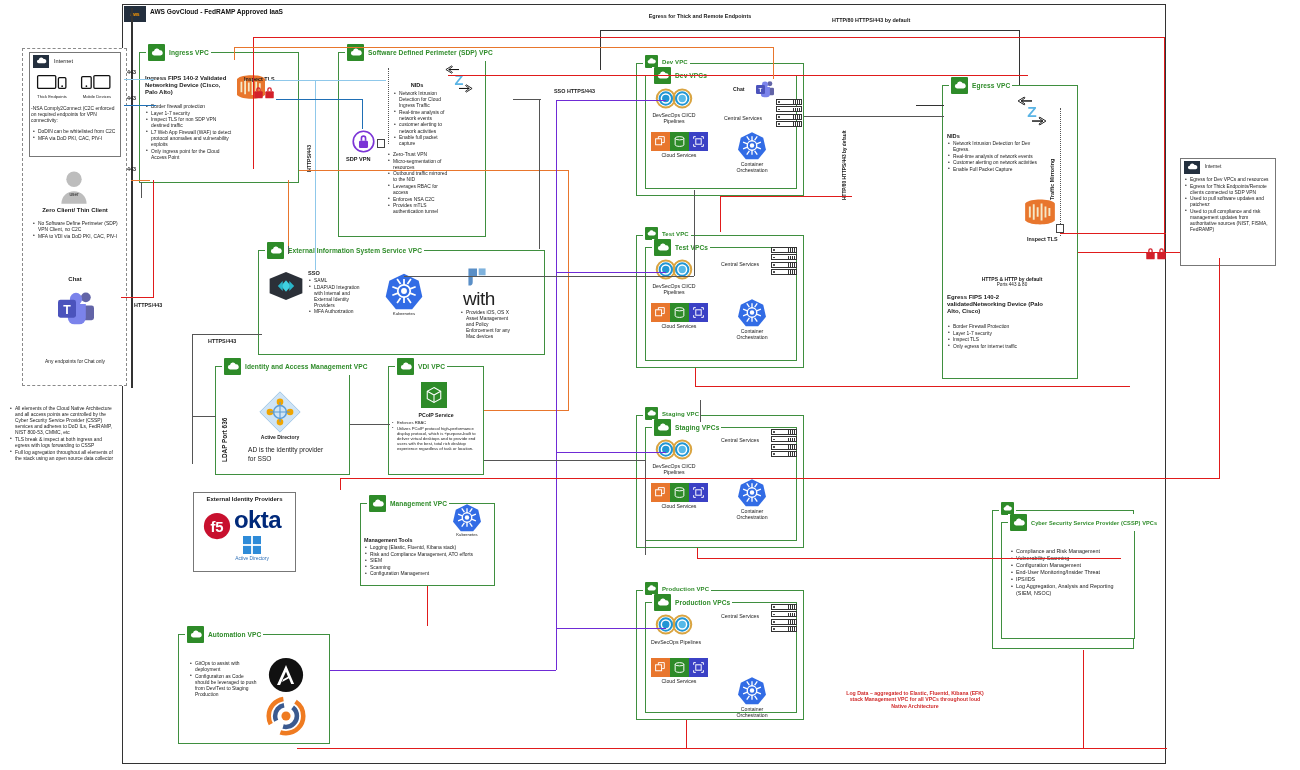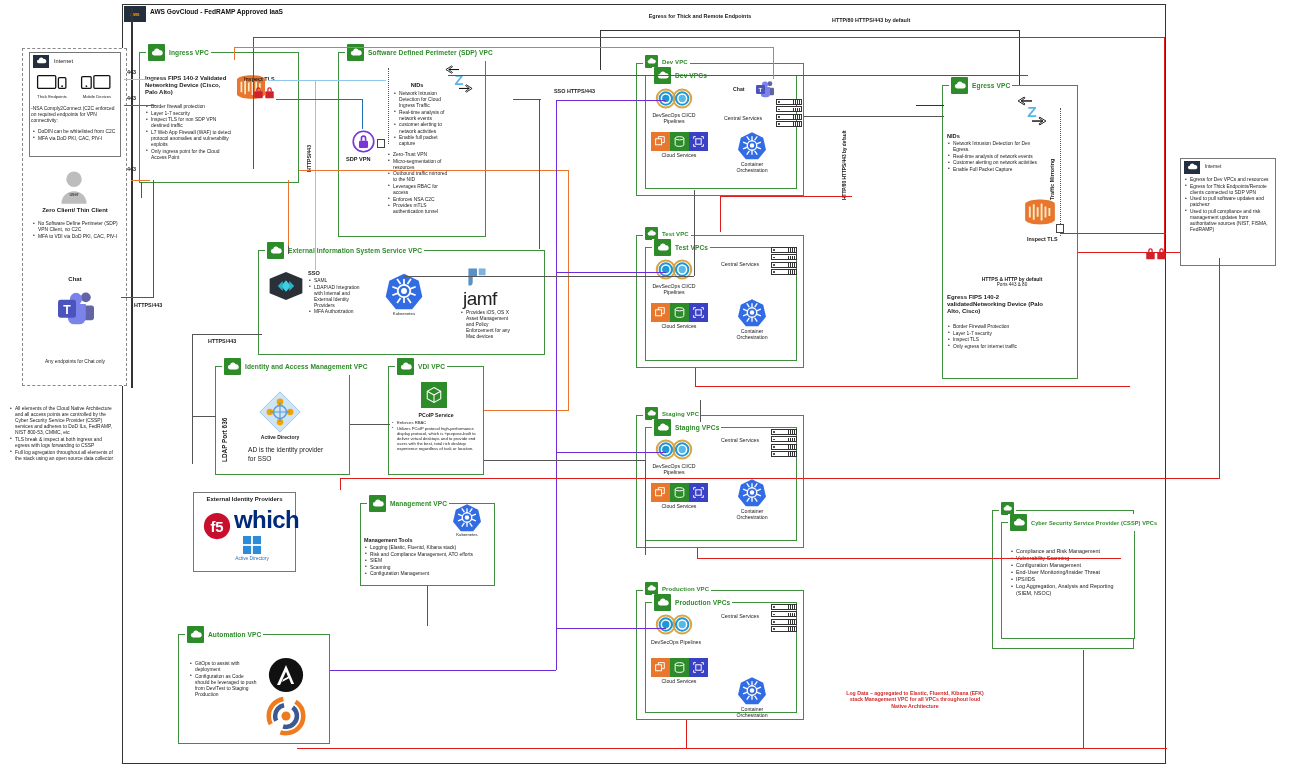--- a/index.html
+++ b/index.html
@@ -237,21 +237,21 @@
     <circle cx="22" cy="22" r="3.4" fill="#fff"></circle>
   </svg>
 </div>
 <div class="abs cap" style="left:382px;top:311px;width:44px;font-size:4.4px;">Kubernetes</div>
 <div class="abs" style="left:465px;top:265px;width:24px;height:24px;">
   <svg viewBox="0 0 28 28" style="width:100%;height:100%;">
     <path d="M4 4h10v10H9v6a4 4 0 01-4 4H4z" fill="#5a8fc7"></path>
       <rect x="16" y="4" width="8" height="8" fill="#7fb2dd"></rect>
   </svg>
 </div>
-<div class="abs" style="left:463px;top:289px;font-size:19px;line-height:19px;letter-spacing:-.5px;color:#222;">jamf</div>
+<div class="abs" style="left:463px;top:289px;font-size:19px;line-height:19px;letter-spacing:-.5px;color:#222;">with</div>
 <ul class="abs b t5" style="left:461px;top:310px;width:54px;">
   <li>Provides iOS, OS X Asset Management and Policy Enforcement for any Mac devices</li>
 </ul>
 
 <div class="abs vpc" style="left:215px;top:366px;width:135px;height:109px;">
   <div class="vpc-hdr">
     <span class="aws-cloud-badge">
       <svg viewBox="0 0 24 24">
           <path d="M19 17H6.5A4.5 4.5 0 016 8a6 6 0 0111.3-1.5A4 4 0 0119 17z"></path>
         </svg>
@@ -297,21 +297,21 @@
 </ul>
 
 <div class="abs plain-box" style="left:193px;top:492px;width:103px;height:80px;"></div>
 <div class="abs ctr bold" style="left:195px;top:496px;width:99px;font-size:6px;">External Identity Providers</div>
 <div class="abs" style="left:203px;top:512px;width:28px;height:28px;">
   <svg viewBox="0 0 32 32" style="width:100%;height:100%;">
     <circle cx="16" cy="16" r="15" fill="#c8102e"></circle>
     <text x="16" y="23" font-size="17" fill="#fff" text-anchor="middle" font-family="Liberation Sans, sans-serif" font-weight="bold">f5</text>
   </svg>
 </div>
-<div class="abs" style="left:234px;top:508px;font-size:24px;line-height:24px;color:#00297a;font-weight:bold;letter-spacing:-.6px;">which</div>
+<div class="abs" style="left:234px;top:508px;font-size:24px;line-height:24px;color:#00297a;font-weight:bold;letter-spacing:-.6px;">okta</div>
 <div class="abs" style="left:243px;top:536px;width:18px;height:18px;">
   <svg viewBox="0 0 20 20" style="width:100%;height:100%;">
     <rect x="0" y="0" width="9" height="9" fill="#2e8bd8"></rect>
       <rect x="11" y="0" width="9" height="9" fill="#2e8bd8"></rect>
     <rect x="0" y="11" width="9" height="9" fill="#2e8bd8"></rect>
       <rect x="11" y="11" width="9" height="9" fill="#2e8bd8"></rect>
   </svg>
 </div>
 <div class="abs cap" style="left:222px;top:556px;width:60px;font-size:4.8px;color:#2e6fb7;">Active Directory</div>
 

